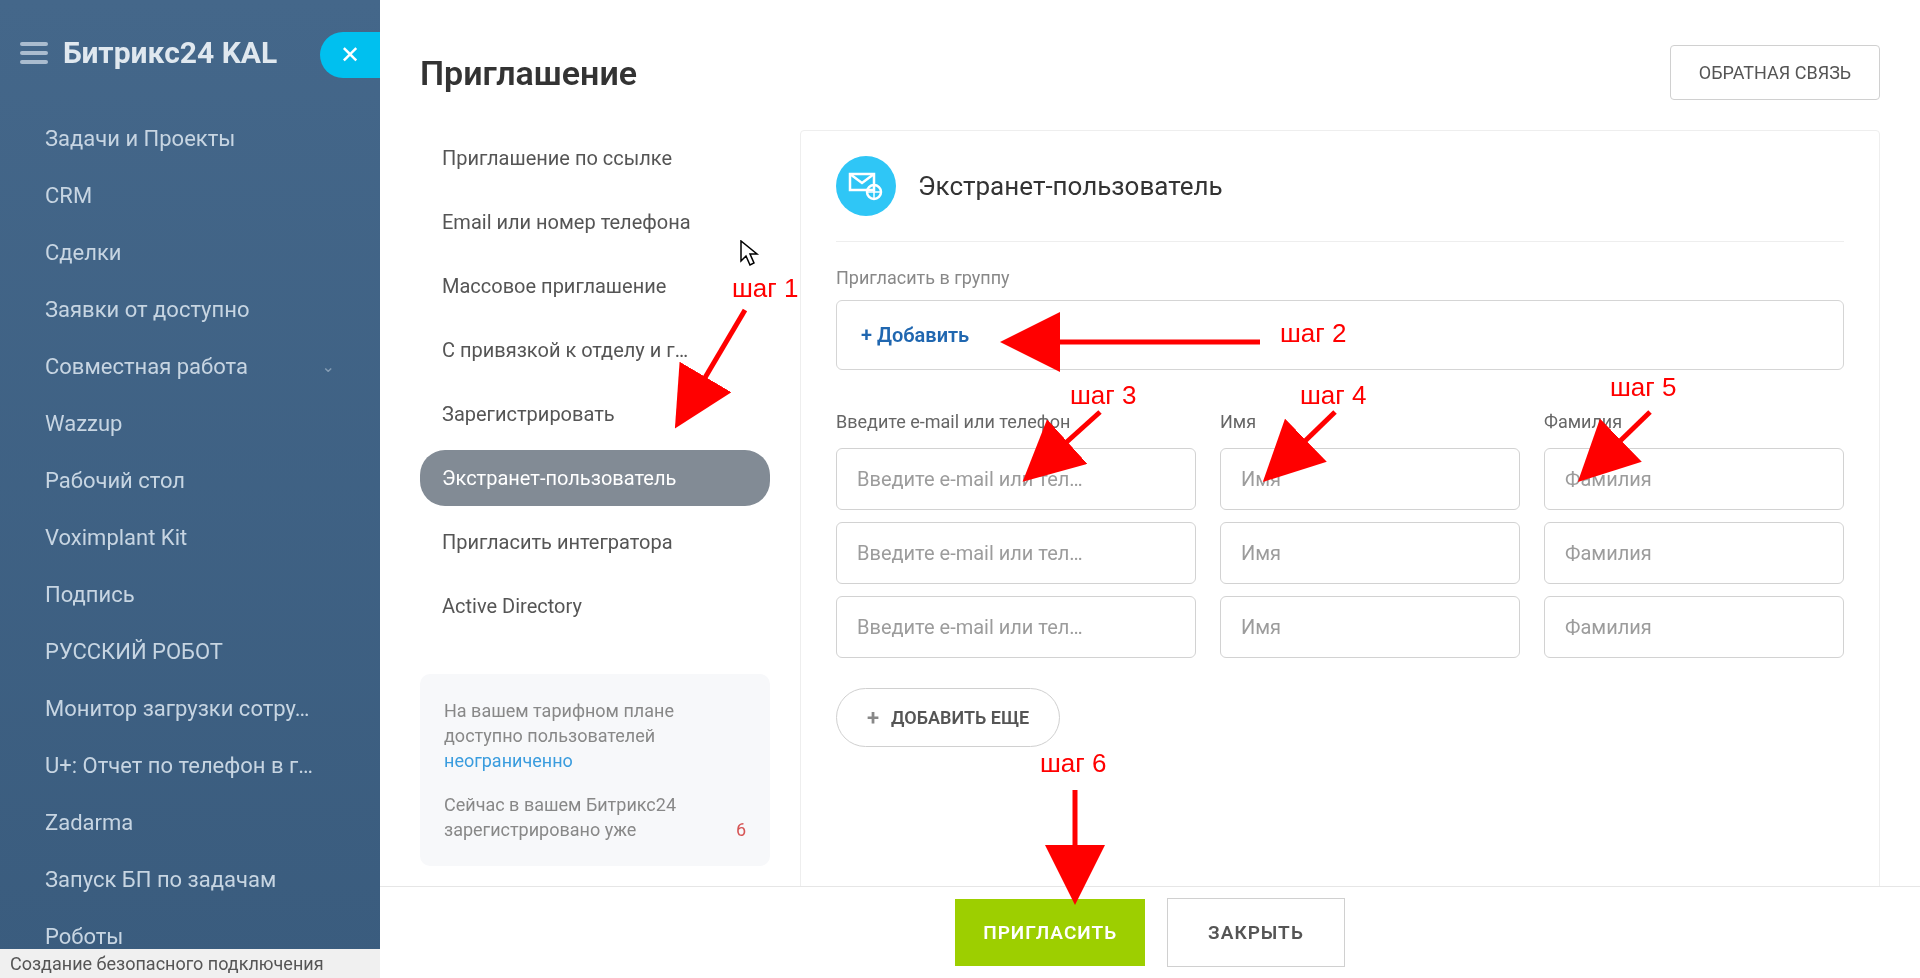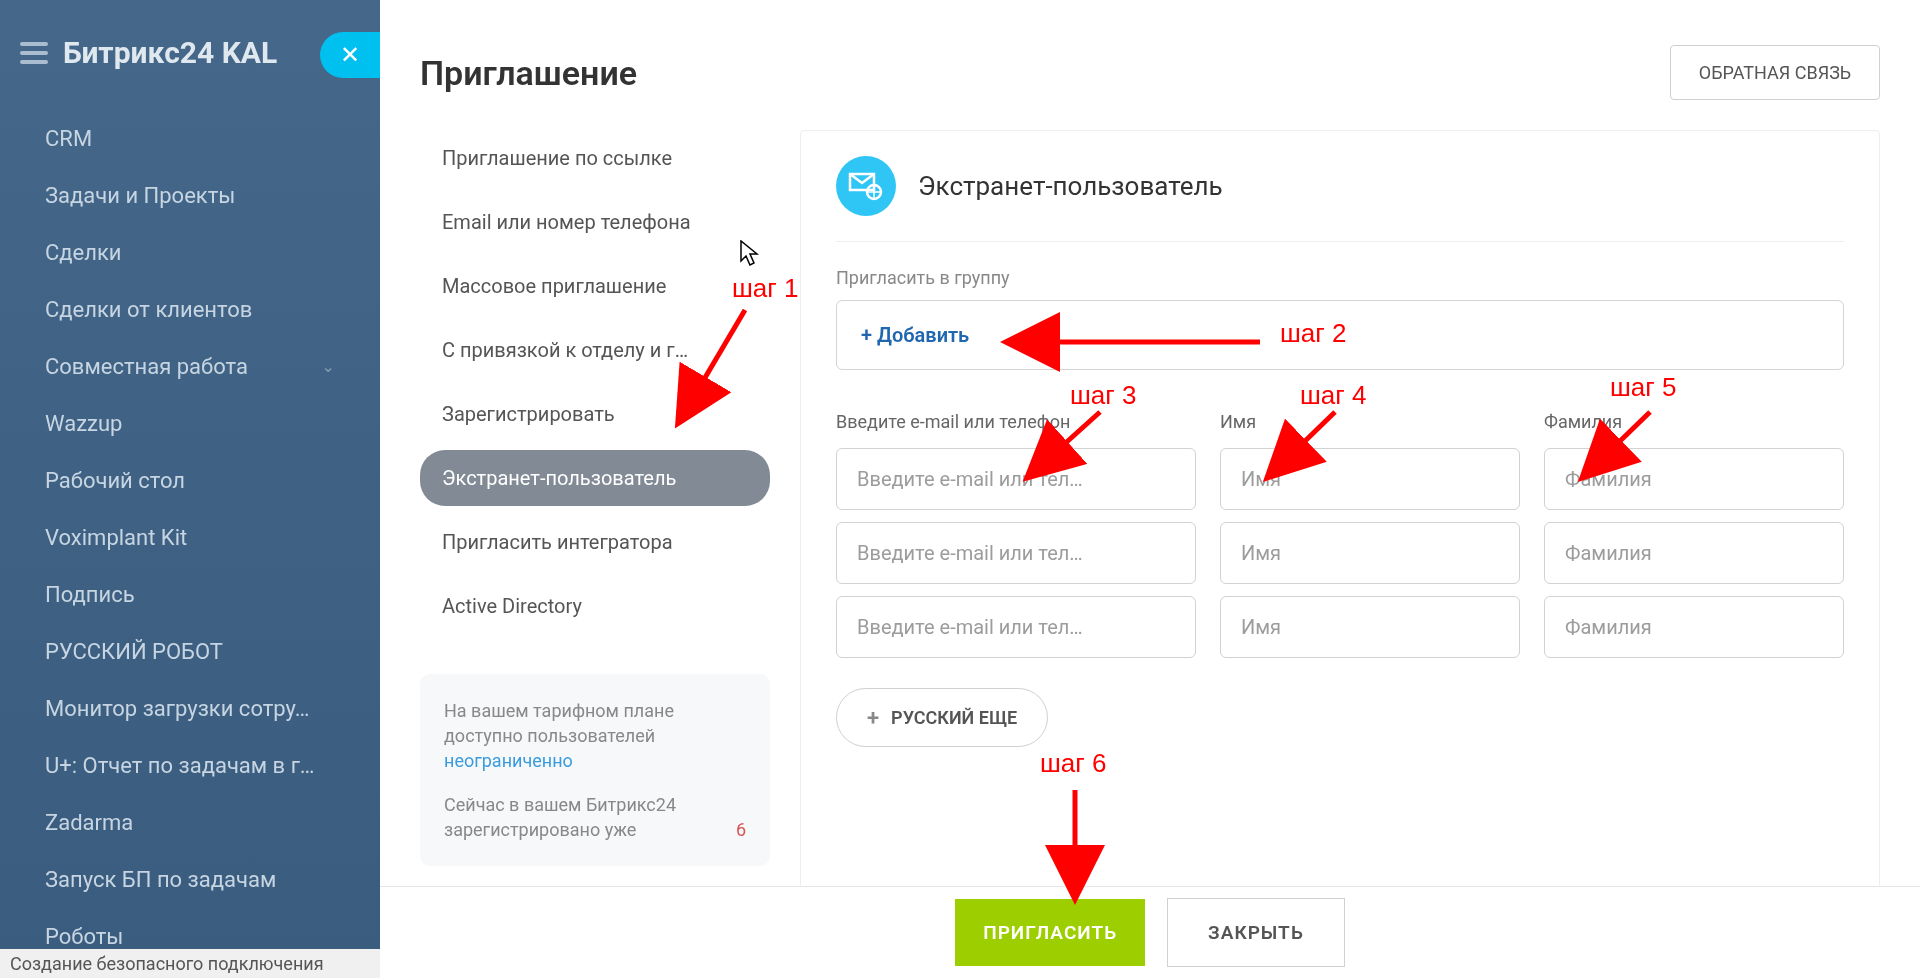--- a/index.html
+++ b/index.html
@@ -67,32 +67,32 @@
   <div class="sidebar-header">
     <div class="hamburger">
         <span></span>
         <span></span>
         <span></span>
       </div>
     <div class="brand">Битрикс24 KAL</div>
     <div class="close-pill">✕</div>
   </div>
   <ul class="nav-list" id="nav-list">
+      <li class="nav-item">Задачи и Проекты</li>
       <li class="nav-item">CRM</li>
-      <li class="nav-item">Задачи и Проекты</li>
       <li class="nav-item">Сделки</li>
-      <li class="nav-item">Сделки от клиентов</li>
+      <li class="nav-item">Заявки от доступно</li>
       <li class="nav-item">Совместная работа<span class="chev">⌄</span></li>
       <li class="nav-item">Wazzup</li>
       <li class="nav-item">Рабочий стол</li>
       <li class="nav-item">Voximplant Kit</li>
       <li class="nav-item">Подпись</li>
       <li class="nav-item">РУССКИЙ РОБОТ</li>
       <li class="nav-item">Монитор загрузки сотру…</li>
-      <li class="nav-item">U+: Отчет по задачам в г…</li>
+      <li class="nav-item">U+: Отчет по телефон в г…</li>
       <li class="nav-item">Zadarma</li>
       <li class="nav-item">Запуск БП по задачам</li>
       <li class="nav-item">Роботы</li>
     </ul>
 </div>
 
 <div class="status-bar">Создание безопасного подключения</div>
 
 <div class="main">
   <div class="main-header">
@@ -150,21 +150,21 @@
         <input class="text-input" placeholder="Имя" style="">
         <input class="text-input" placeholder="Фамилия" style="">
 
         <input class="text-input" placeholder="Введите e-mail или тел…" style="">
         <input class="text-input" placeholder="Имя" style="">
         <input class="text-input" placeholder="Фамилия" style="">
       </div>
 
       <button class="add-more">
         <span class="plus">+</span>
-        <span>РУССКИЙ ЕЩЕ</span>
+        <span>ДОБАВИТЬ ЕЩЕ</span>
       </button>
     </div>
   </div>
 </div>
 
 <div class="footer-bar">
   <button class="btn-primary">ПРИГЛАСИТЬ</button>
   <button class="btn-secondary">ЗАКРЫТЬ</button>
 </div>
 

